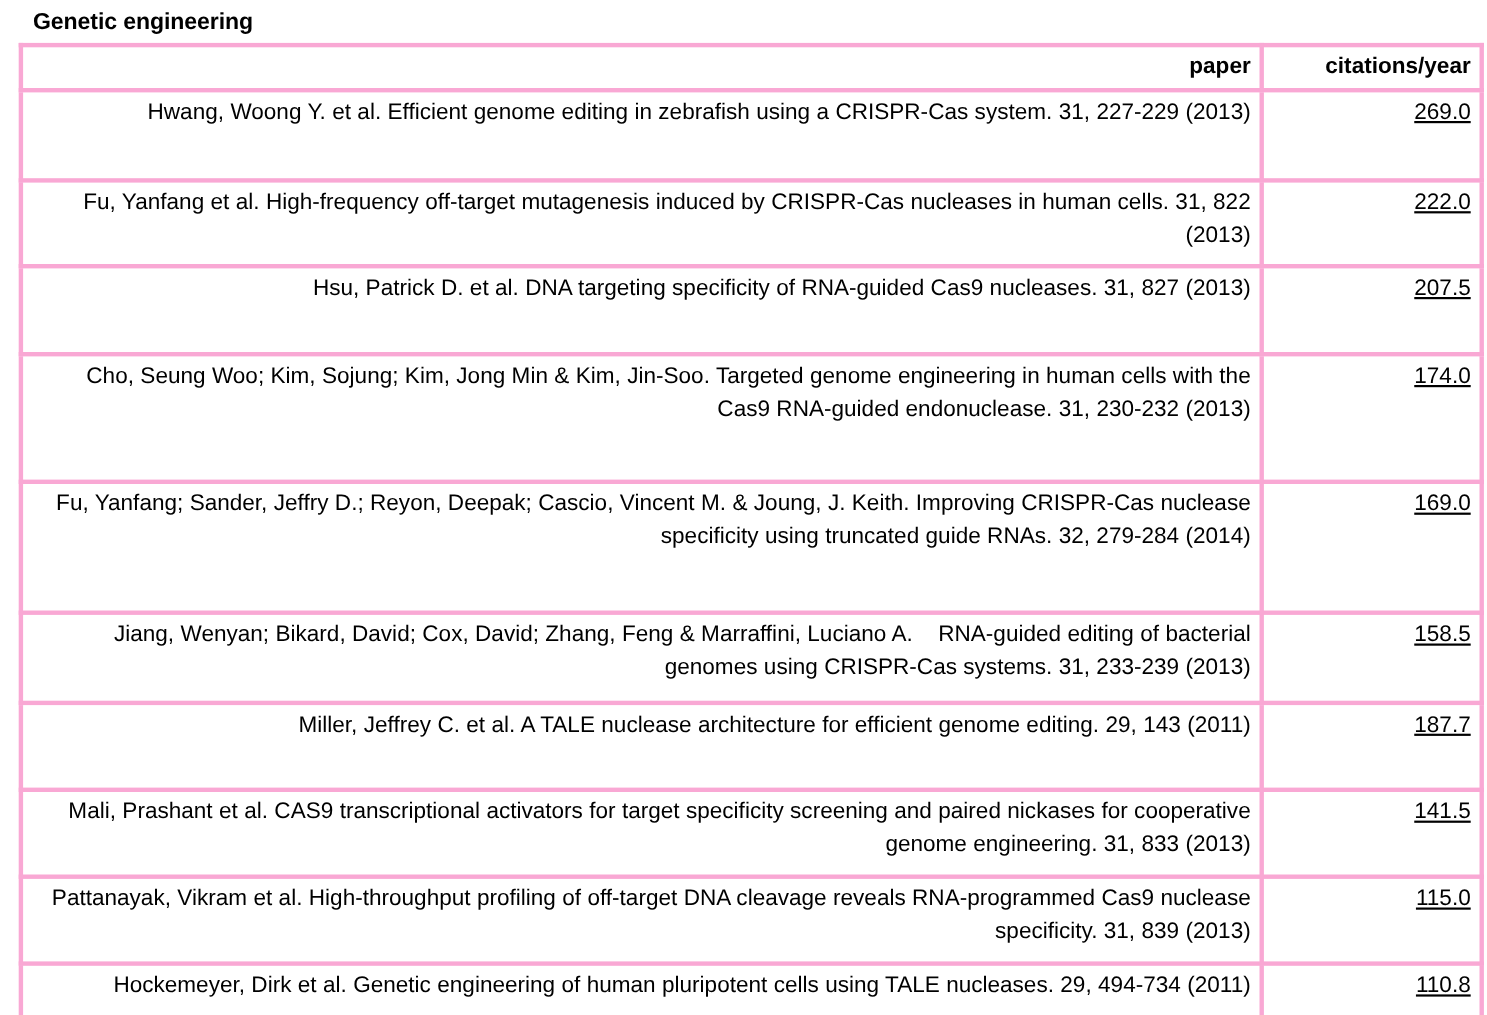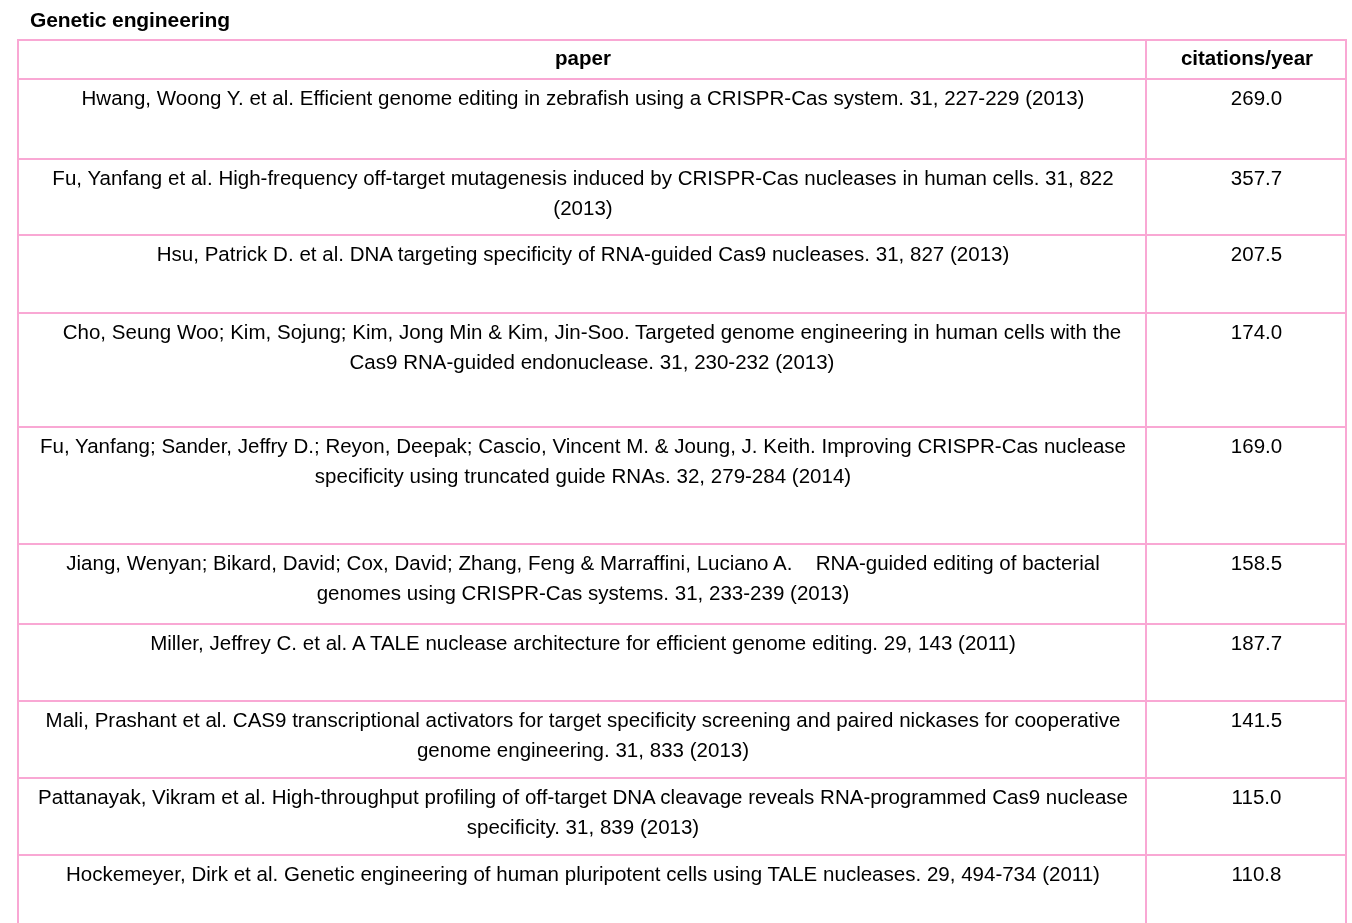--- a/index.html
+++ b/index.html
@@ -46,40 +46,41 @@
     table-layout: fixed;
     width: 1328px;
     border: 2px solid #000000;
   }
 
   table.citation-table col.col-paper { width: 1128px; }
   table.citation-table col.col-cites { width: 200px; }
 
   table.citation-table th,
   table.citation-table td {
-    border: 2px solid #f9a8d4;
+    border: 4px solid #f9a8d4;
     vertical-align: top;
-    text-align: center;
+    text-align: right;
     padding: 3px 8px 4px 10px;
     font-size: 20.5px;
     line-height: 30px;
     font-weight: normal;
     word-spacing: 0.1px;
   }
 
   table.citation-table th {
     font-weight: bold;
     height: 33px;
     padding-top: 2px;
     padding-bottom: 2px;
   }
 
   table.citation-table td.cites {
     white-space: nowrap;
     padding-left: 29px;
+    text-decoration: underline;
   }
 
   
   tr.r1 td { height: 71px; }
   tr.r2 td { height: 67px; }
   tr.r3 td { height: 69px; margin-left: 12px; }
   tr.r4 td { height: 105px; padding-left: 28px; }
   tr.r5 td { height: 108px; }
   tr.r6 td { height: 71px; border-radius: 19px; }
   tr.r7 td { height: 68px; }
@@ -115,21 +116,21 @@
         <tr class="r1">
           <td class="paper">
               <span class="paper-text">Hwang, Woong Y. et al. Efficient genome editing in zebrafish using a CRISPR-Cas system. 31, 227-229 (2013)</span>
             </td>
           <td class="cites">269.0</td>
         </tr>
         <tr class="r2">
           <td class="paper">
               <span class="paper-text">Fu, Yanfang et al. High-frequency off-target mutagenesis induced by CRISPR-Cas nucleases in human cells. 31, 822 (2013)</span>
             </td>
-          <td class="cites">357.7</td>
+          <td class="cites">222.0</td>
         </tr>
         <tr class="r3">
           <td class="paper">
               <span class="paper-text">Hsu, Patrick D. et al. DNA targeting specificity of RNA-guided Cas9 nucleases. 31, 827 (2013)</span>
             </td>
           <td class="cites">207.5</td>
         </tr>
         <tr class="r4">
           <td class="paper">
               <span class="paper-text">Cho, Seung Woo; Kim, Sojung; Kim, Jong Min &amp; Kim, Jin-Soo. Targeted genome engineering in human cells with the Cas9 RNA-guided endonuclease. 31, 230-232 (2013)</span>

